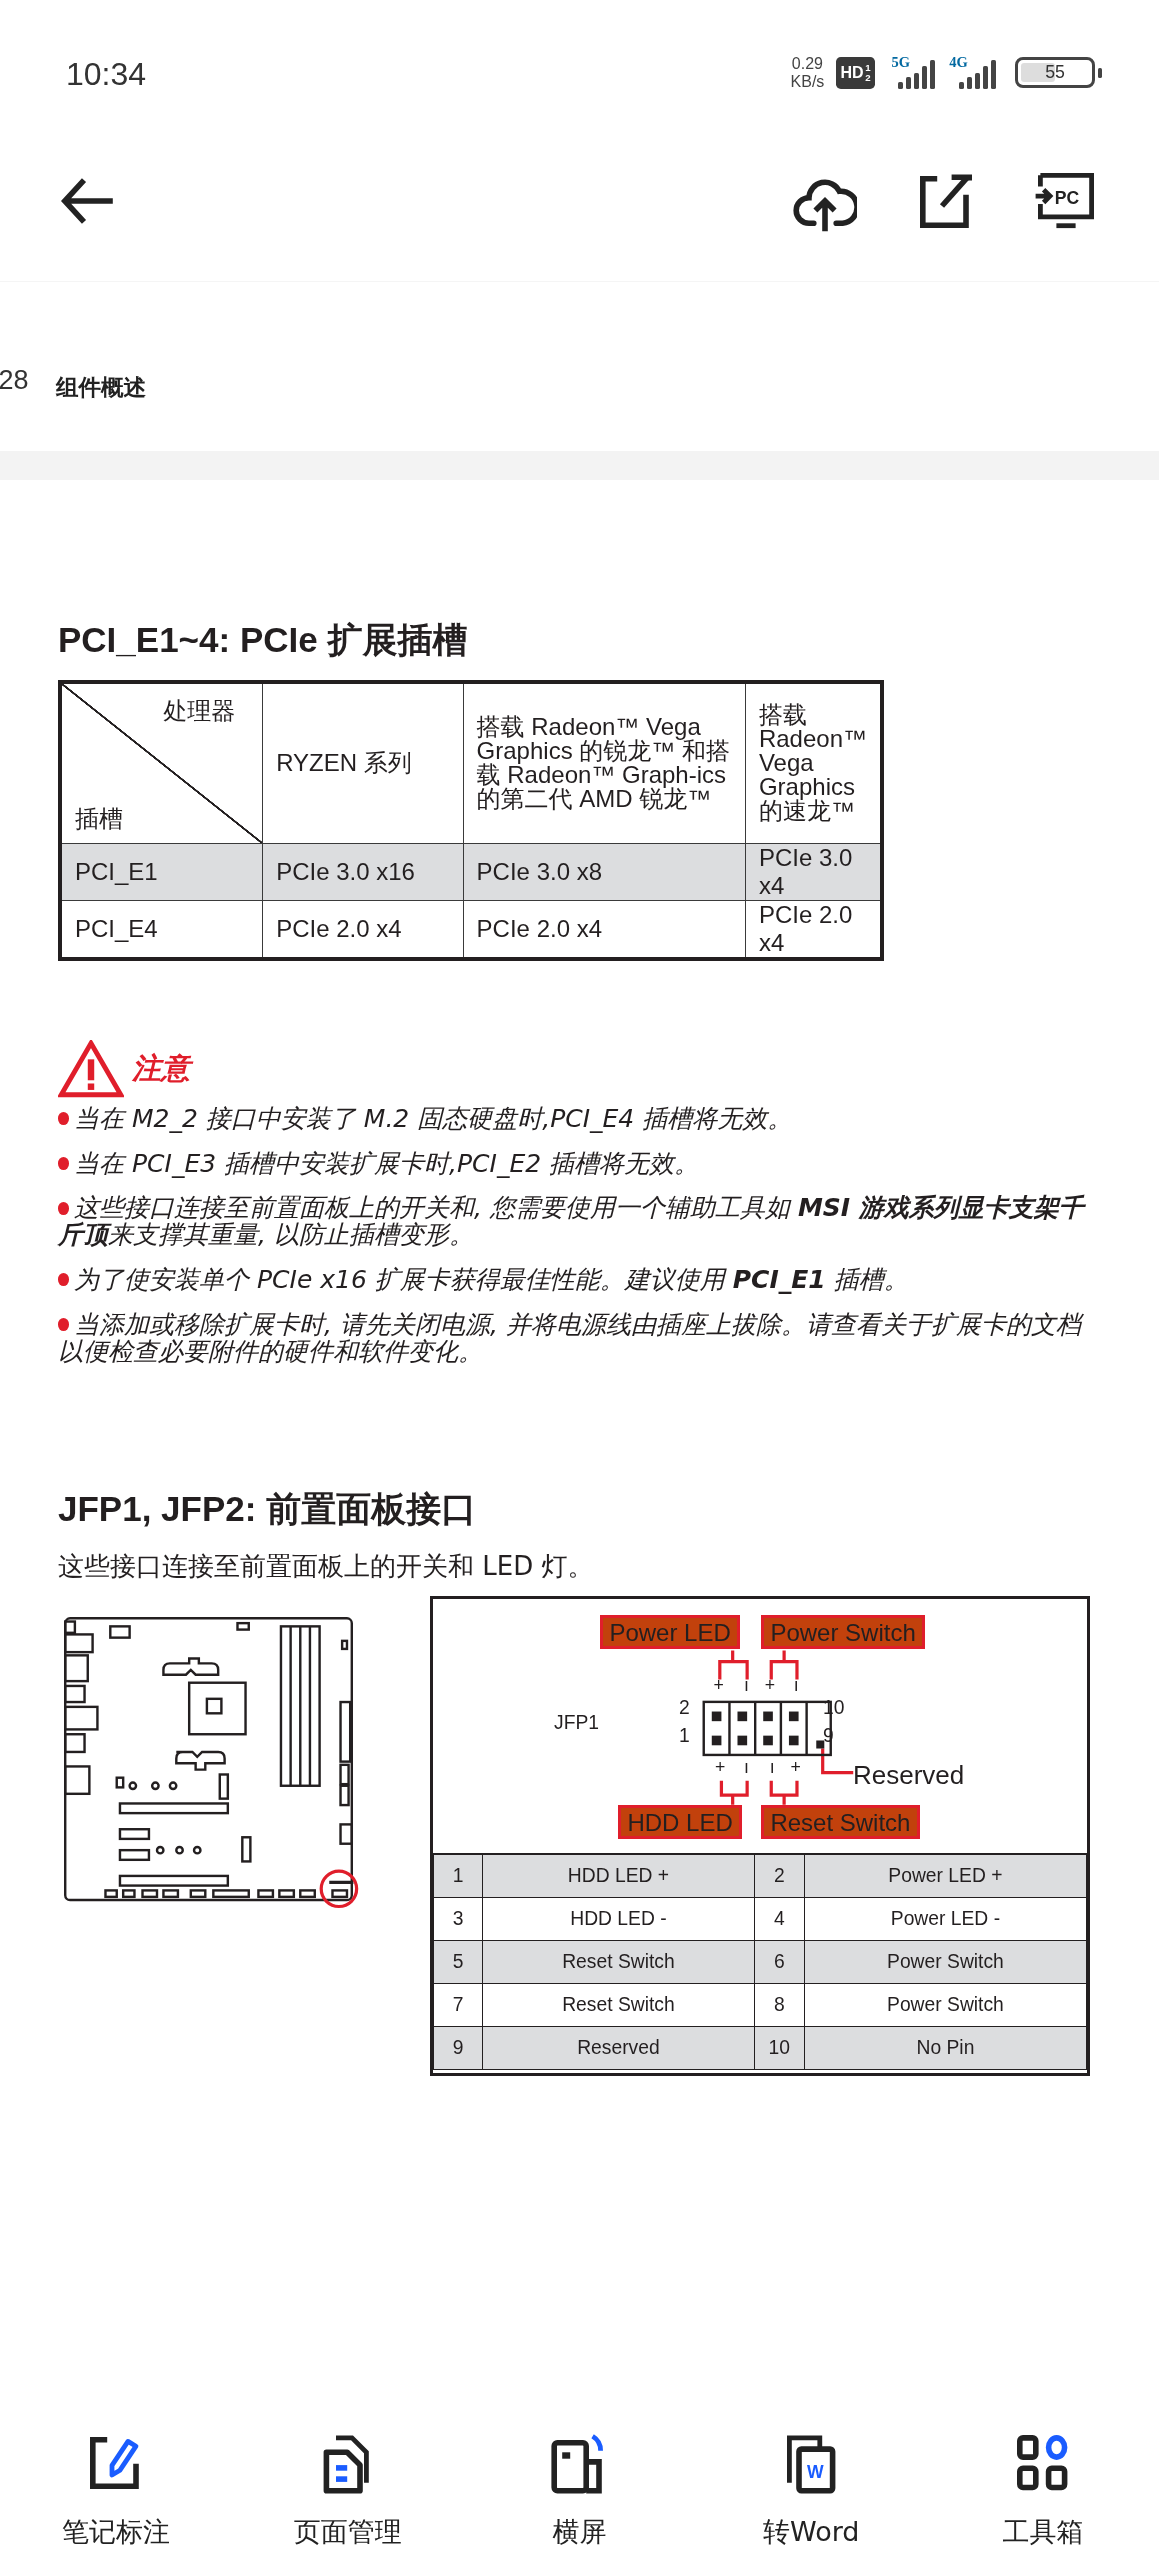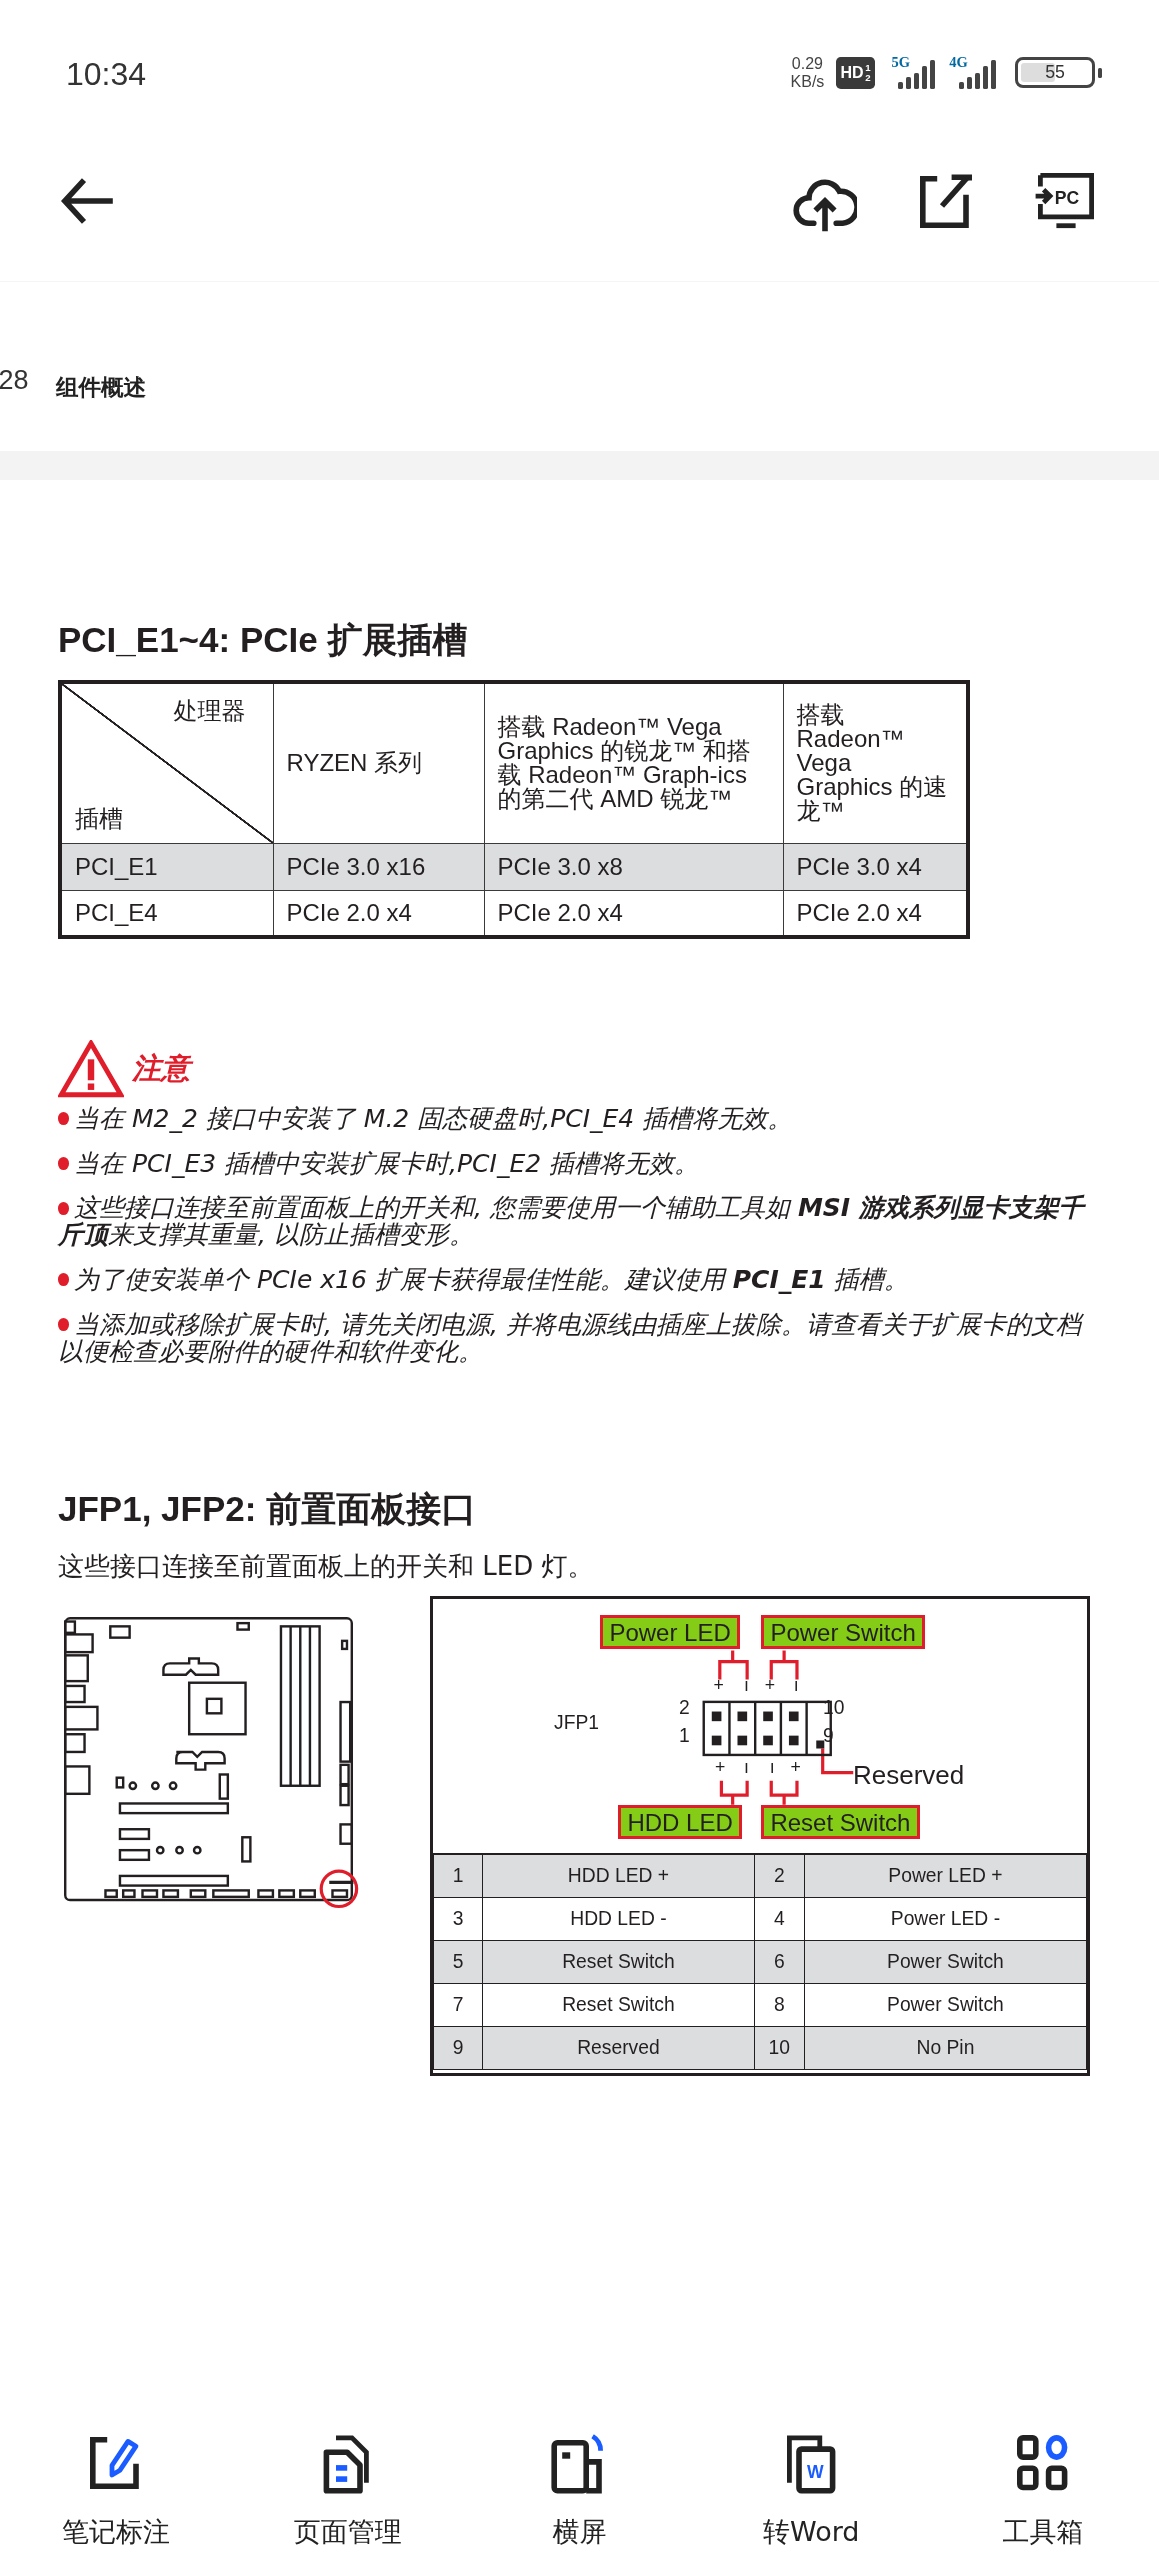--- a/index.html
+++ b/index.html
@@ -32,21 +32,21 @@
   
   .page-header { position: absolute; top: 283px; left: 0; width: 1159px; height: 169px; }
   .page-num { position: absolute; left: -1.6px; top: 82px; font-size: 27px; color: #333; font-family: "Liberation Sans", sans-serif; }
   .page-section { position: absolute; left: 56px; top: 89px; font-size: 22.5px; font-weight: bold; color: #222; }
   .page-gap { position: absolute; top: 451px; left: 0; width: 1159px; height: 29px; background: #f3f3f3; }
 
   
   .doc { position: absolute; left: 58px; top: 480px; width: 1030px; }
   h2.sec-title { font-family: "Liberation Sans", sans-serif; font-size: 35px; font-weight: bold; color: #231f20; position: absolute; white-space: nowrap; }
 
-  table.pcie { position: absolute; left: 0; top: 200px; width: 912px; border-collapse: collapse; border: 4px solid #231f20; font-family: "Liberation Sans", sans-serif; }
+  table.pcie { position: absolute; left: 0; top: 200px; width: 826px; border-collapse: collapse; border: 4px solid #231f20; font-family: "Liberation Sans", sans-serif; }
   table.pcie td, table.pcie th { border: 1.6px solid #3a3a3a; font-size: 24px; font-weight: normal; color: #231f20; text-align: left; padding: 0 13px; vertical-align: middle; }
   table.pcie thead th { height: 161px; line-height: 24px; }
   table.pcie tbody td { height: 47px; }
   table.pcie tbody tr.shade td { background: #dcdddf; }
   th.diag { position: relative; width: 213px; padding: 0; background: linear-gradient(to top right, transparent calc(50% - 1.2px), #231f20 calc(50% - 0.8px), #231f20 calc(50% + 0.8px), transparent calc(50% + 1.2px)); }
   th.diag .top-lbl { position: absolute; right: 27px; top: 14.5px; font-size: 24px; }
   th.diag .bot-lbl { position: absolute; left: 13px; bottom: 11.3px; font-size: 24px; }
 
   .caution { position: absolute; left: 0; top: 560px; display: flex; align-items: center; gap: 8px; }
   .caution-label { color: #e01e2b; font-size: 29px; font-weight: bold; font-style: italic; }
@@ -57,21 +57,21 @@
   .note b { font-weight: bold; }
 
   .desc { position: absolute; left: 0; top: 1069px; font-size: 26px; color: #231f20; }
 
   
   .board { position: absolute; left: 3.2px; top: 1119px; width: 324px; height: 322px; }
 
   
   .jfp-box { position: absolute; left: 372px; top: 1116px; width: 660px; height: 480px; border: 3.2px solid #231f20; font-family: "Liberation Sans", sans-serif; }
   .jfp-diagram { position: relative; height: 254px; }
-  .red-lbl { position: absolute; border: 3.2px solid #e01e2b; font-size: 24px; color: #231f20; padding: 0 6.4px; height: 34px; line-height: 29px; white-space: nowrap; background: #84cc16; }
+  .red-lbl { position: absolute; border: 3.2px solid #e01e2b; font-size: 24px; color: #231f20; padding: 0 6.4px; height: 34px; line-height: 29px; white-space: nowrap; background: #c2410c; }
   .jfp-name { position: absolute; left: 121px; top: 113px; font-size: 19.3px; color: #231f20; }
   .pin-num { position: absolute; font-size: 19.3px; color: #231f20; }
   .reserved-lbl { position: absolute; left: 420px; top: 161px; font-size: 26px; color: #231f20; }
 
   table.pins { width: 100%; border-collapse: collapse; border-top: 2.4px solid #231f20; }
   table.pins td { border: 1.6px solid #231f20; height: 43px; font-size: 19.3px; color: #231f20; text-align: center; }
   table.pins tr.shade td { background: #dcdddf; }
   table.pins td.n { width: 49px; }
   table.pins td.n2 { width: 50px; }
 

